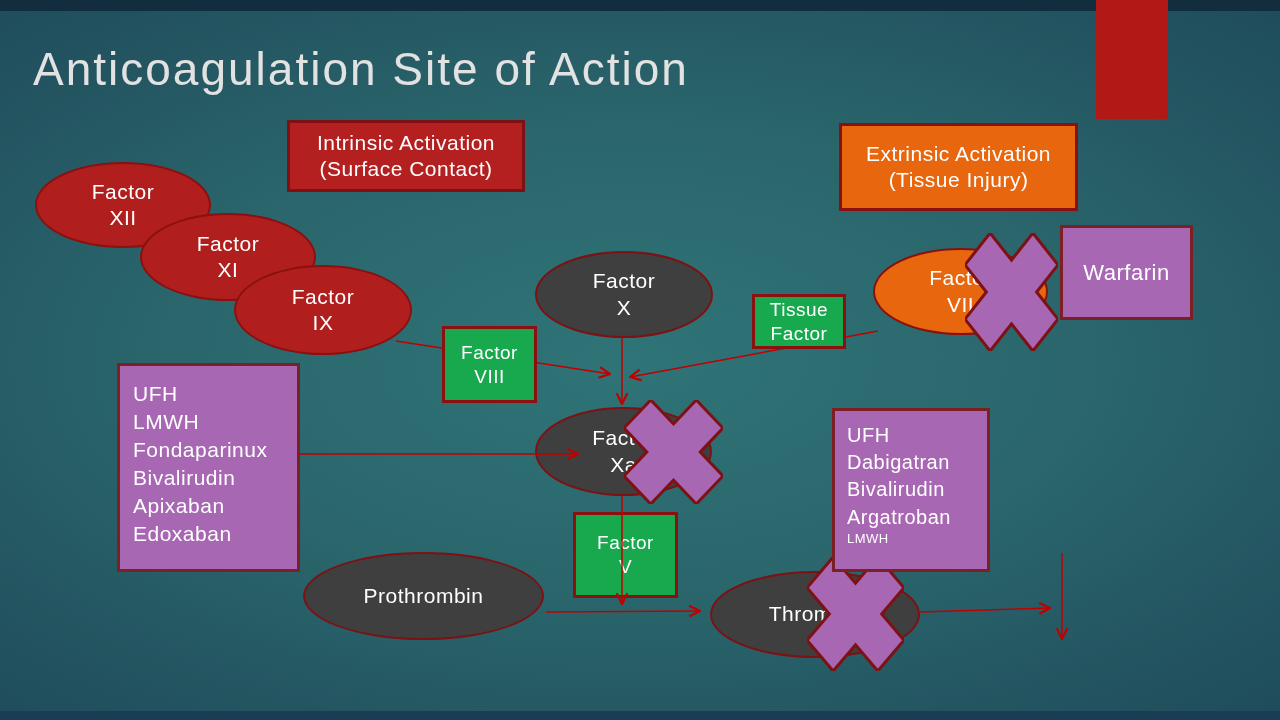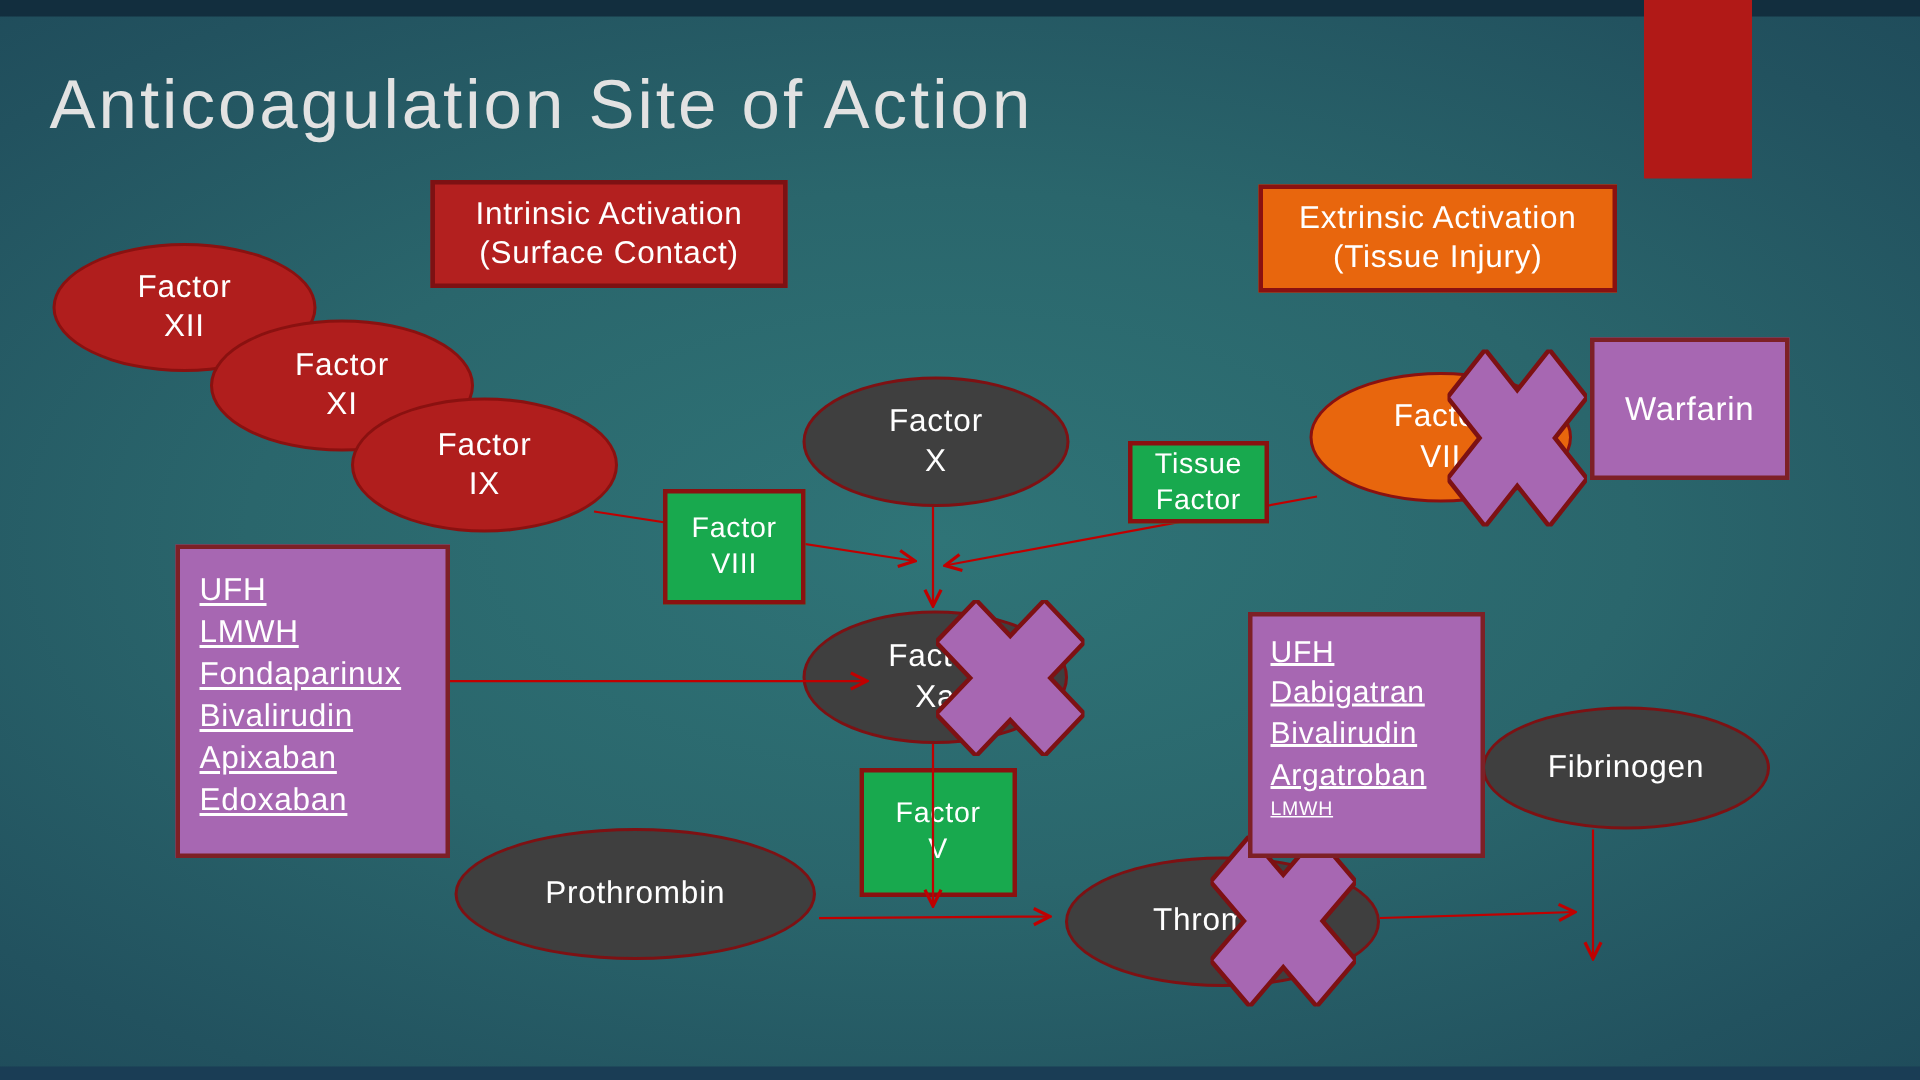--- a/index.html
+++ b/index.html
@@ -25,21 +25,21 @@
   .ell-red{background:#b01e1d;border:2px solid #8a1110;}
   .ell-dark{background:#3f3f3f;border:2px solid #7d1113;}
   .ell-orange{background:#e8660d;border:2px solid #8a1110;}
   .ell-fibrin{border-width:3px;border-color:#a81b12;}
 
   .box{font-size:21px;}
   .red-box{background:#b3201f;border:3px solid #7d1113;}
   .orange-box{background:#e8660d;border:3px solid #8a1110;}
   .green-box{background:#18a94e;border:3px solid #8a1110;font-size:19px;}
   .purple-box{background:#a767b2;border:3px solid #7d2026;}
-  .drug-box{align-items:flex-start;justify-content:flex-start;text-align:left;line-height:1.33;text-decoration:underline;}
+  .drug-box{align-items:flex-start;justify-content:flex-start;text-align:left;line-height:1.33;}
   .drug-box-left{padding:14px 0 0 13px;font-size:21px;}
   .drug-box-right{padding:11px 0 0 12px;font-size:20px;line-height:1.36;}
   .small-line{font-size:13px;line-height:1.2;}
 
   .xmark{position:absolute;}
   svg.overlay{position:absolute;left:0;top:0;width:1280px;height:720px;pointer-events:none;}
 </style>
 </head>
 <body>
 
@@ -84,39 +84,36 @@
   <div class="node ell-dark" style="left:535px;top:407px;width:177px;height:89px">
     <div>Factor</div>
     <div>Xa</div>
   </div>
   <div class="node ell-dark" style="left:303px;top:552px;width:241px;height:88px">
     <div>Prothrombin</div>
   </div>
   <div class="node ell-dark" style="left:710px;top:571px;width:210px;height:87px">
     <div>Thrombin</div>
   </div>
-  <div class="node ell-dark" style="left:988px;top:471px;width:192px;height:82px">
-    <div>Fibrinogen</div>
-  </div>
 
   <svg class="xmark" style="left:965px;top:233px" width="93" height="118" viewBox="0 0 100 100" preserveAspectRatio="none">
     <polygon points="0,27 27,0 50,23 73,0 100,27 77,50 100,73 73,100 50,77 27,100 0,73 23,50" fill="#a767b2" stroke="#7d1113" stroke-width="3" vector-effect="non-scaling-stroke"></polygon>
   </svg>
   <svg class="xmark" style="left:624px;top:400px" width="99" height="104" viewBox="0 0 100 100" preserveAspectRatio="none">
     <polygon points="0,27 27,0 50,23 73,0 100,27 77,50 100,73 73,100 50,77 27,100 0,73 23,50" fill="#a767b2" stroke="#7d1113" stroke-width="3" vector-effect="non-scaling-stroke"></polygon>
   </svg>
   <svg class="xmark" style="left:807px;top:557px" width="97" height="114" viewBox="0 0 100 100" preserveAspectRatio="none">
     <polygon points="0,27 27,0 50,23 73,0 100,27 77,50 100,73 73,100 50,77 27,100 0,73 23,50" fill="#a767b2" stroke="#7d1113" stroke-width="3" vector-effect="non-scaling-stroke"></polygon>
   </svg>
 
   <div class="box red-box" style="left:287px;top:120px;width:238px;height:72px">
     <div>Intrinsic Activation</div>
     <div>(Surface Contact)</div>
   </div>
-  <div class="box orange-box" style="left:839px;top:123px;width:239px;height:72px">
+  <div class="box orange-box" style="left:839px;top:123px;width:239px;height:88px">
     <div>Extrinsic Activation</div>
     <div>(Tissue Injury)</div>
   </div>
 
   <div class="box green-box" style="left:442px;top:326px;width:95px;height:77px">
     <div>Factor</div>
     <div>VIII</div>
   </div>
   <div class="box green-box" style="left:752px;top:294px;width:94px;height:55px">
     <div>Tissue</div>

